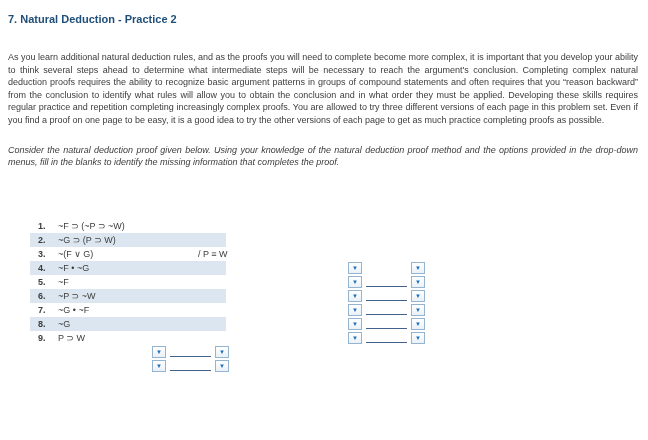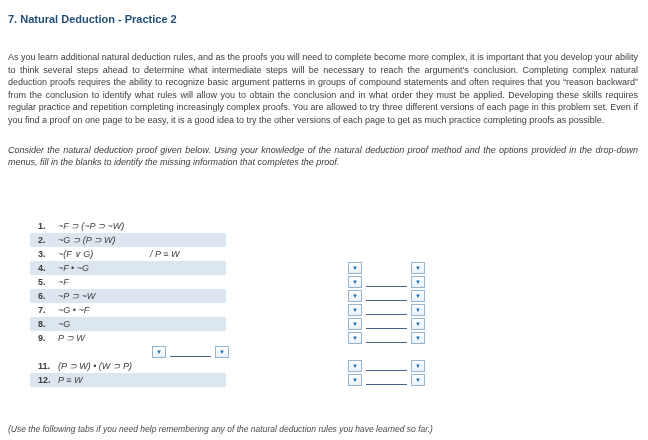--- a/index.html
+++ b/index.html
@@ -50,22 +50,22 @@
     display:flex;
     align-items:center;
     width:196px;
     height:14px;
     padding-left:8px;
     flex-shrink:0;
   }
   .row-left.shaded { background:#dce6f0; }
 
   .num { width:20px; font-weight:bold; flex-shrink:0; }
-  .stmt { width:92px; font-style:italic; flex-shrink:0; white-space:nowrap; }
-  .concl { font-style:italic; white-space:nowrap; }
+  .stmt { width:92px; flex-shrink:0; white-space:nowrap; }
+  .concl { white-space:nowrap;margin-left:48px; }
 
   .row-answers { display:flex; align-items:center; margin-left:122px; }
 
   .dd {
     width:14px;
     height:12px;
     border:1px solid #94b4cf;
     background:linear-gradient(#ffffff, #e9f1f8);
     display:flex;
     align-items:center;
@@ -236,49 +236,27 @@
         <span class="caret">▼</span>
       </span>
       <span class="blank"></span>
       <span class="dd">
         <span class="caret">▼</span>
       </span>
     </div>
   </div>
 
   <div class="proof-row">
-    <div class="row-left">
-      <span class="num">11.</span>
-      <span class="stmt">(P ⊃ W) • (W ⊃ P)</span>
-      <span class="concl"></span>
-    </div>
-    <div class="row-answers">
-      <span class="dd">
-        <span class="caret">▼</span>
-      </span>
-      <span class="blank"></span>
-      <span class="dd">
-        <span class="caret">▼</span>
-      </span>
-    </div>
-  </div>
-
-  <div class="proof-row">
-    <div class="row-left shaded">
-      <span class="num">12.</span>
-      <span class="stmt">P ≡ W</span>
-      <span class="concl"></span>
-    </div>
-    <div class="row-answers">
-      <span class="dd">
-        <span class="caret">▼</span>
-      </span>
-      <span class="blank"></span>
-      <span class="dd">
-        <span class="caret">▼</span>
-      </span>
-    </div>
-  </div>
+    <div class="row-answers">
+      <span class="dd">
+        <span class="caret">▼</span>
+      </span>
+      <span class="blank"></span>
+      <span class="dd">
+        <span class="caret">▼</span>
+      </span>
+    </div>
+  </div>
+
 </div>
 
-  <p class="footnote">(Use the following tabs if you need help remembering any of the natural deduction rules you have learned so far.)</p>
 
 </div>
 
 </body></html>

